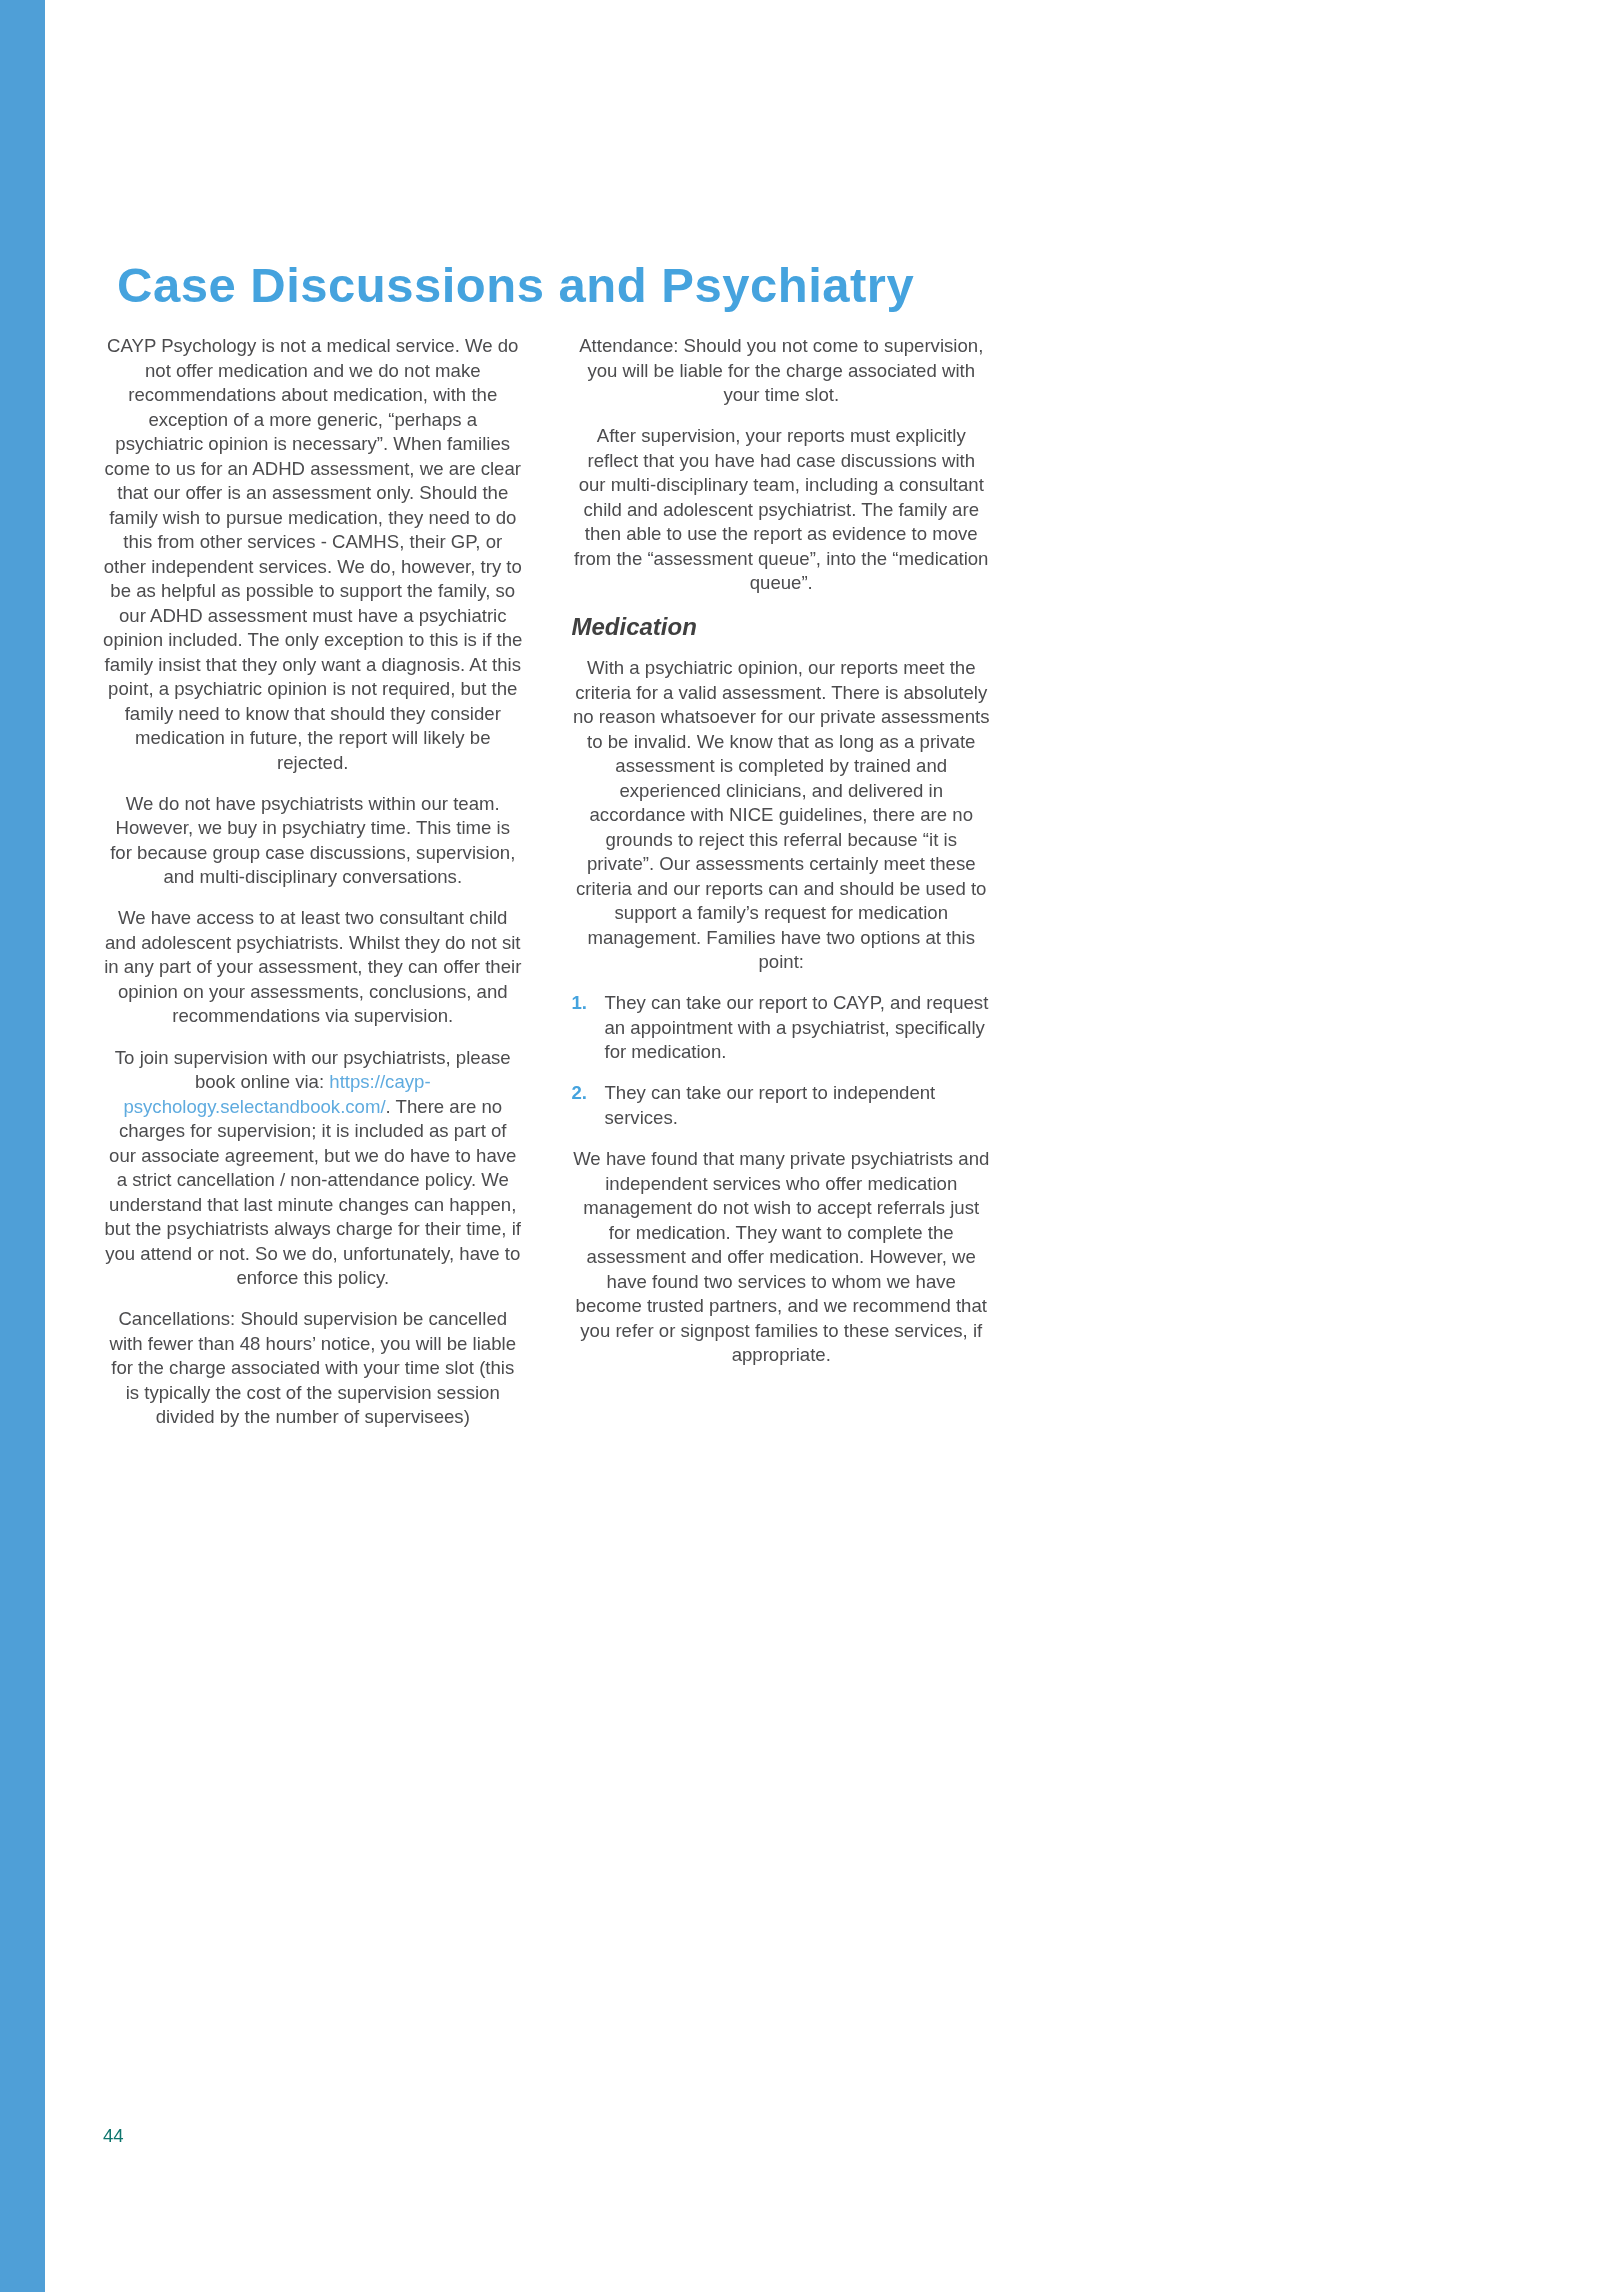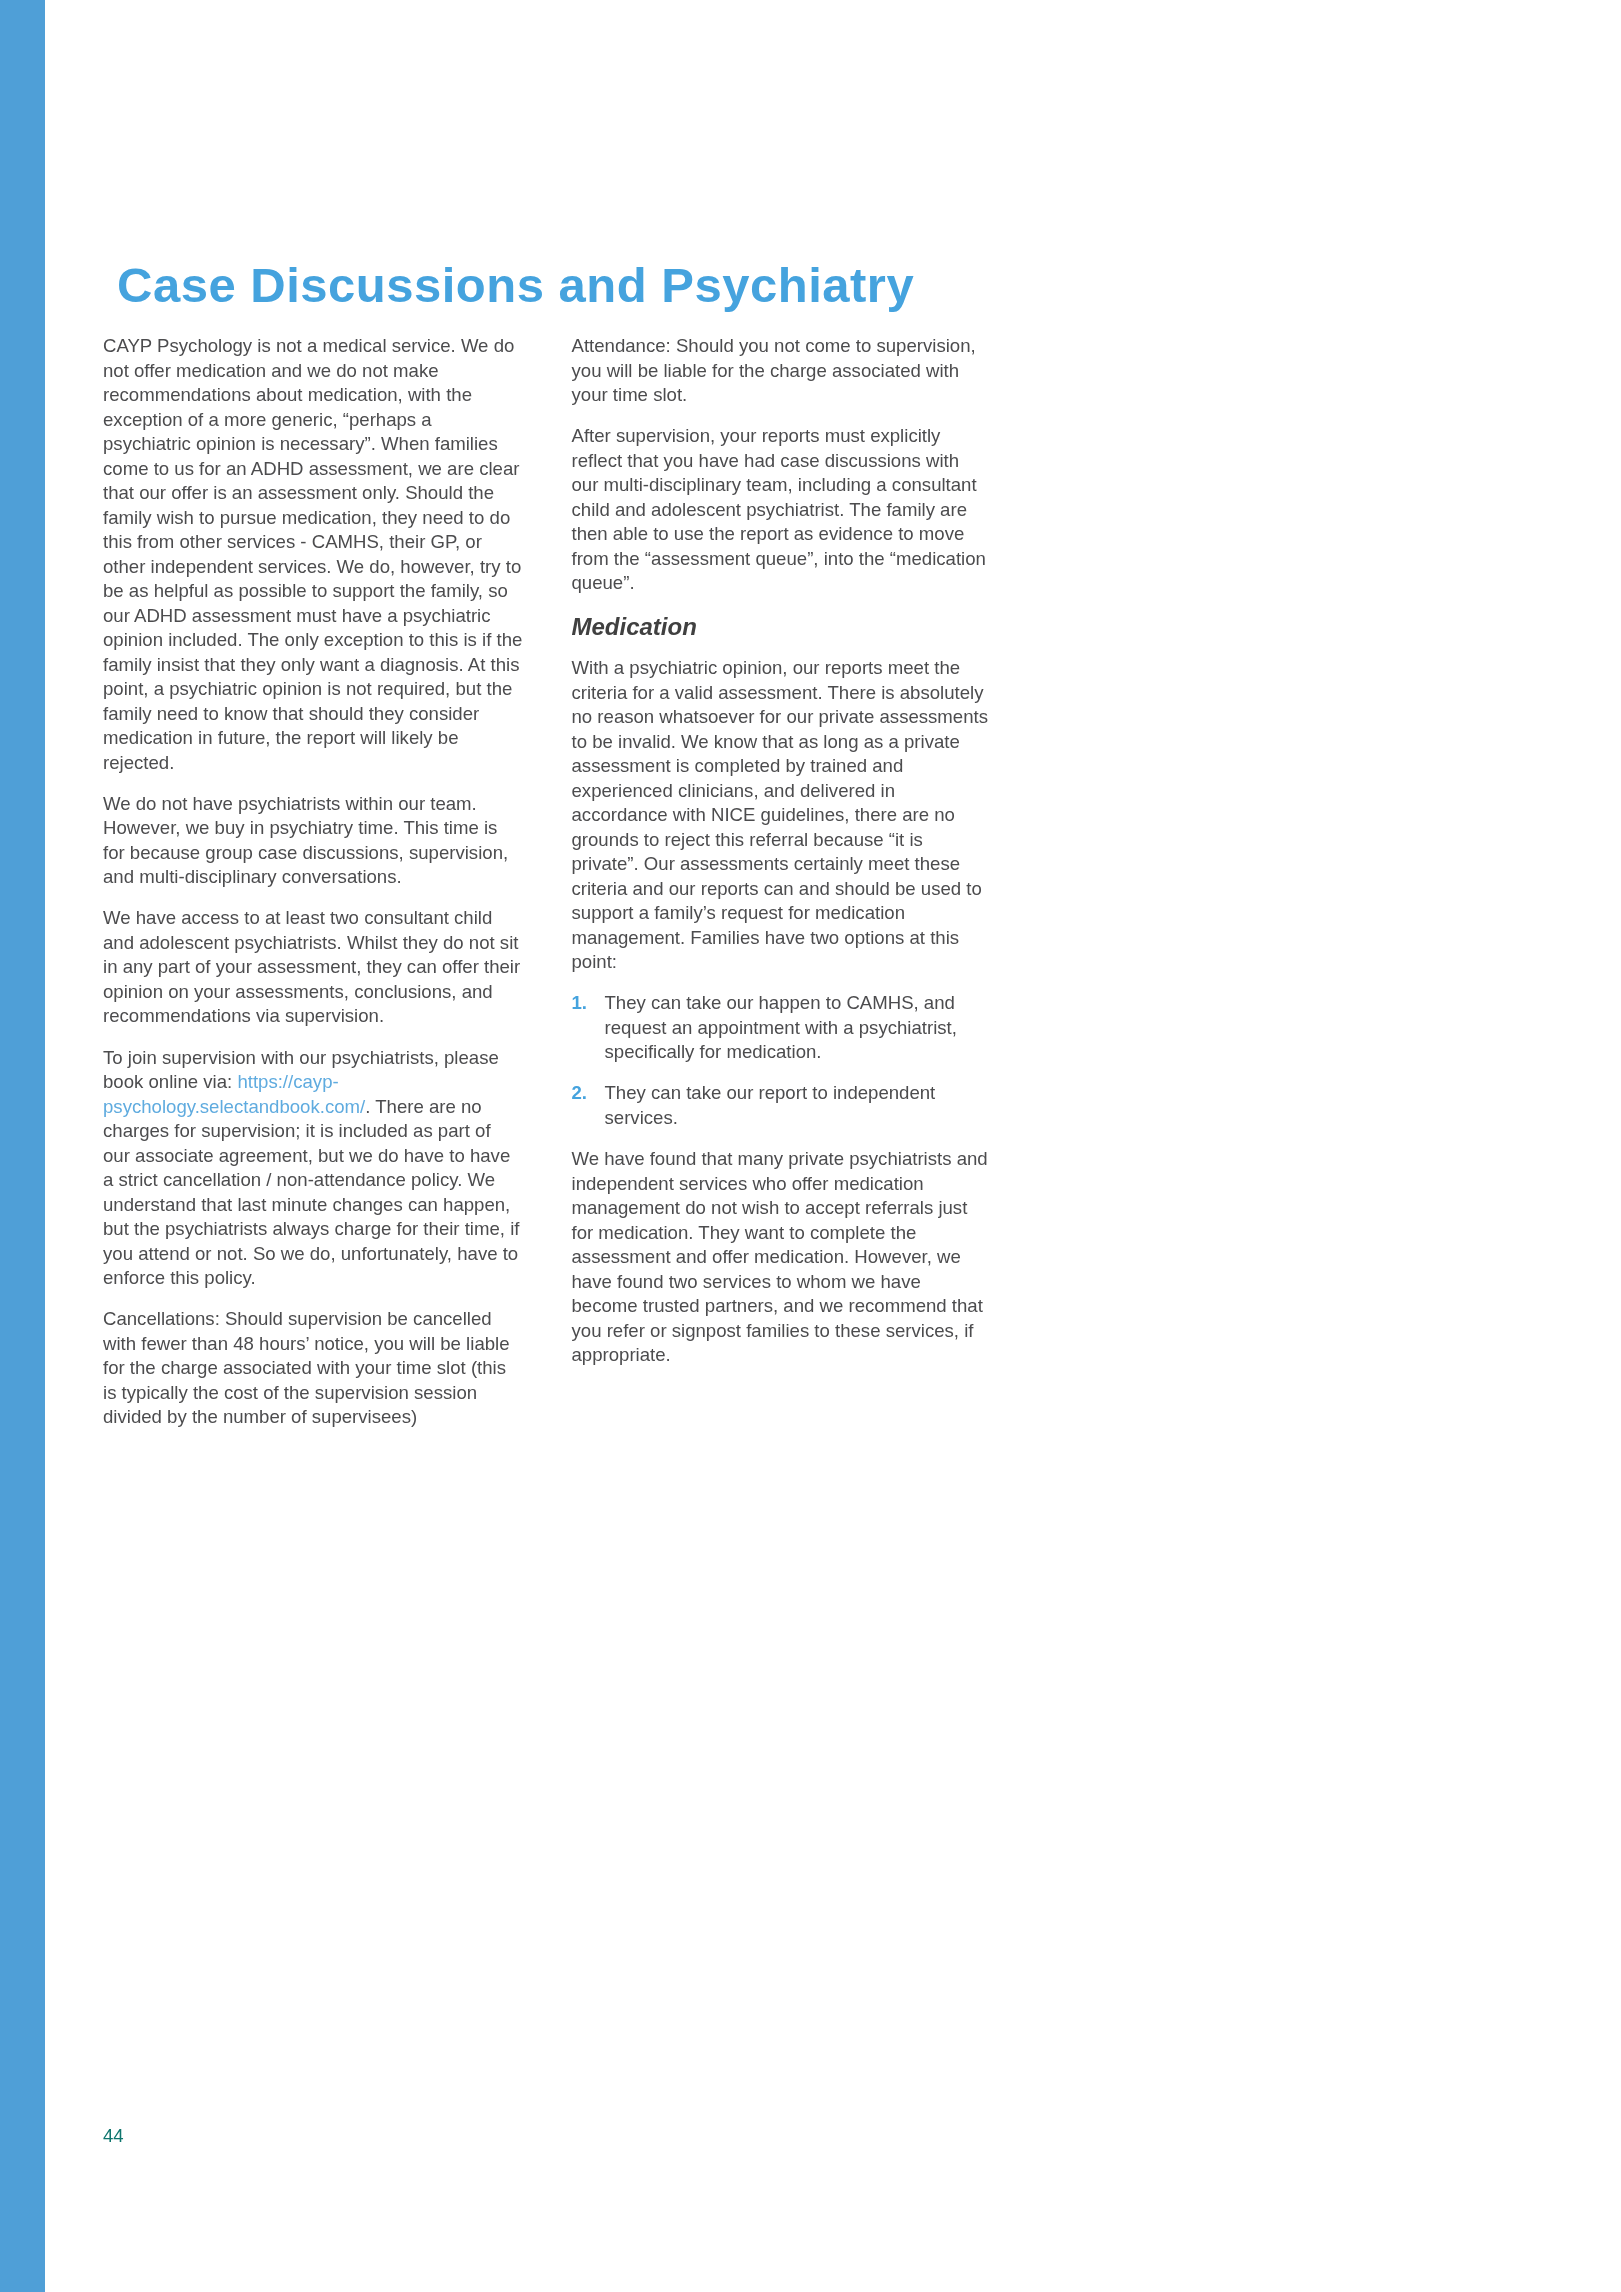--- a/index.html
+++ b/index.html
@@ -32,21 +32,21 @@
     width: 888px;
     display: flex;
     gap: 49px;
   }
   .col {
     width: 420px;
     color: #4c4c4e;
     font-size: 18.6px;
     line-height: 24.5px;
   }
-  .col p { margin-bottom: 16.7px; }
+  .col p { margin-bottom: 16.7px; text-align: center; }
   .link {
     color: #5fabdf;
     text-decoration: none;
     cursor: pointer;
   }
   .subhead {
     color: #404040;
     font-size: 24px;
     font-weight: bold;
     margin: 5.9px 0 14.7px 0;
@@ -89,21 +89,21 @@
     <p>Cancellations: Should supervision be cancelled with fewer than 48 hours’ notice, you will be liable for the charge associated with your time slot (this is typically the cost of the supervision session divided by the number of supervisees)</p>
   </div>
 
   <div class="col">
     <p>Attendance: Should you not come to supervision, you will be liable for the charge associated with your time slot.</p>
     <p>After supervision, your reports must explicitly reflect that you have had case discussions with our multi-disciplinary team, including a consultant child and adolescent psychiatrist. The family are then able to use the report as evidence to move from the “assessment queue”, into the “medication queue”.</p>
     <h2 class="subhead">Medication</h2>
     <p>With a psychiatric opinion, our reports meet the criteria for a valid assessment. There is absolutely no reason whatsoever for our private assessments to be invalid. We know that as long as a private assessment is completed by trained and experienced clinicians, and delivered in accordance with NICE guidelines, there are no grounds to reject this referral because “it is private”. Our assessments certainly meet these criteria and our reports can and should be used to support a family’s request for medication management. Families have two options at this point:</p>
     <div class="oitem">
       <span class="onum">1.</span>
-      <span class="otext">They can take our happen to CAMHS, and request an appointment with a psychiatrist, specifically for medication.</span>
+      <span class="otext">They can take our report to CAYP, and request an appointment with a psychiatrist, specifically for medication.</span>
     </div>
     <div class="oitem">
       <span class="onum">2.</span>
       <span class="otext">They can take our report to independent services.</span>
     </div>
     <p>We have found that many private psychiatrists and independent services who offer medication management do not wish to accept referrals just for medication. They want to complete the assessment and offer medication. However, we have found two services to whom we have become trusted partners, and we recommend that you refer or signpost families to these services, if appropriate.</p>
   </div>
 
 </div>
 

